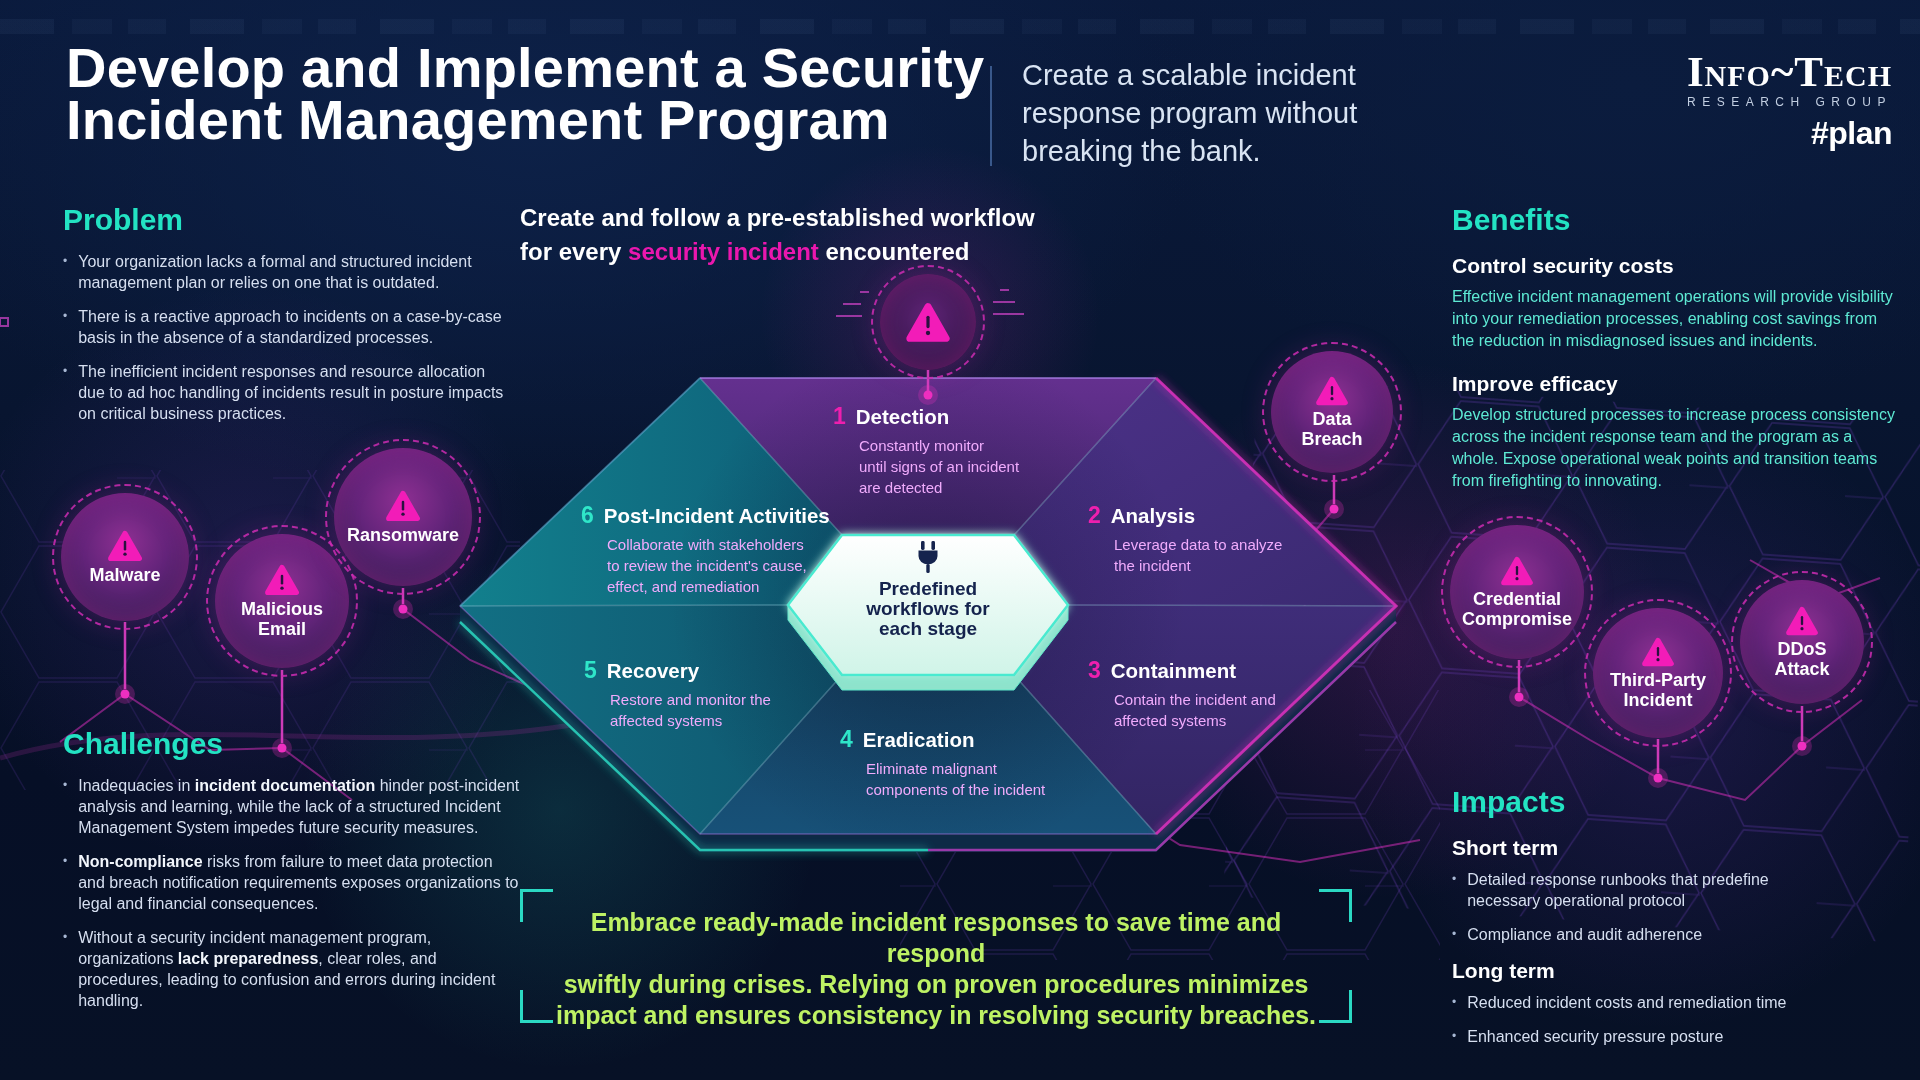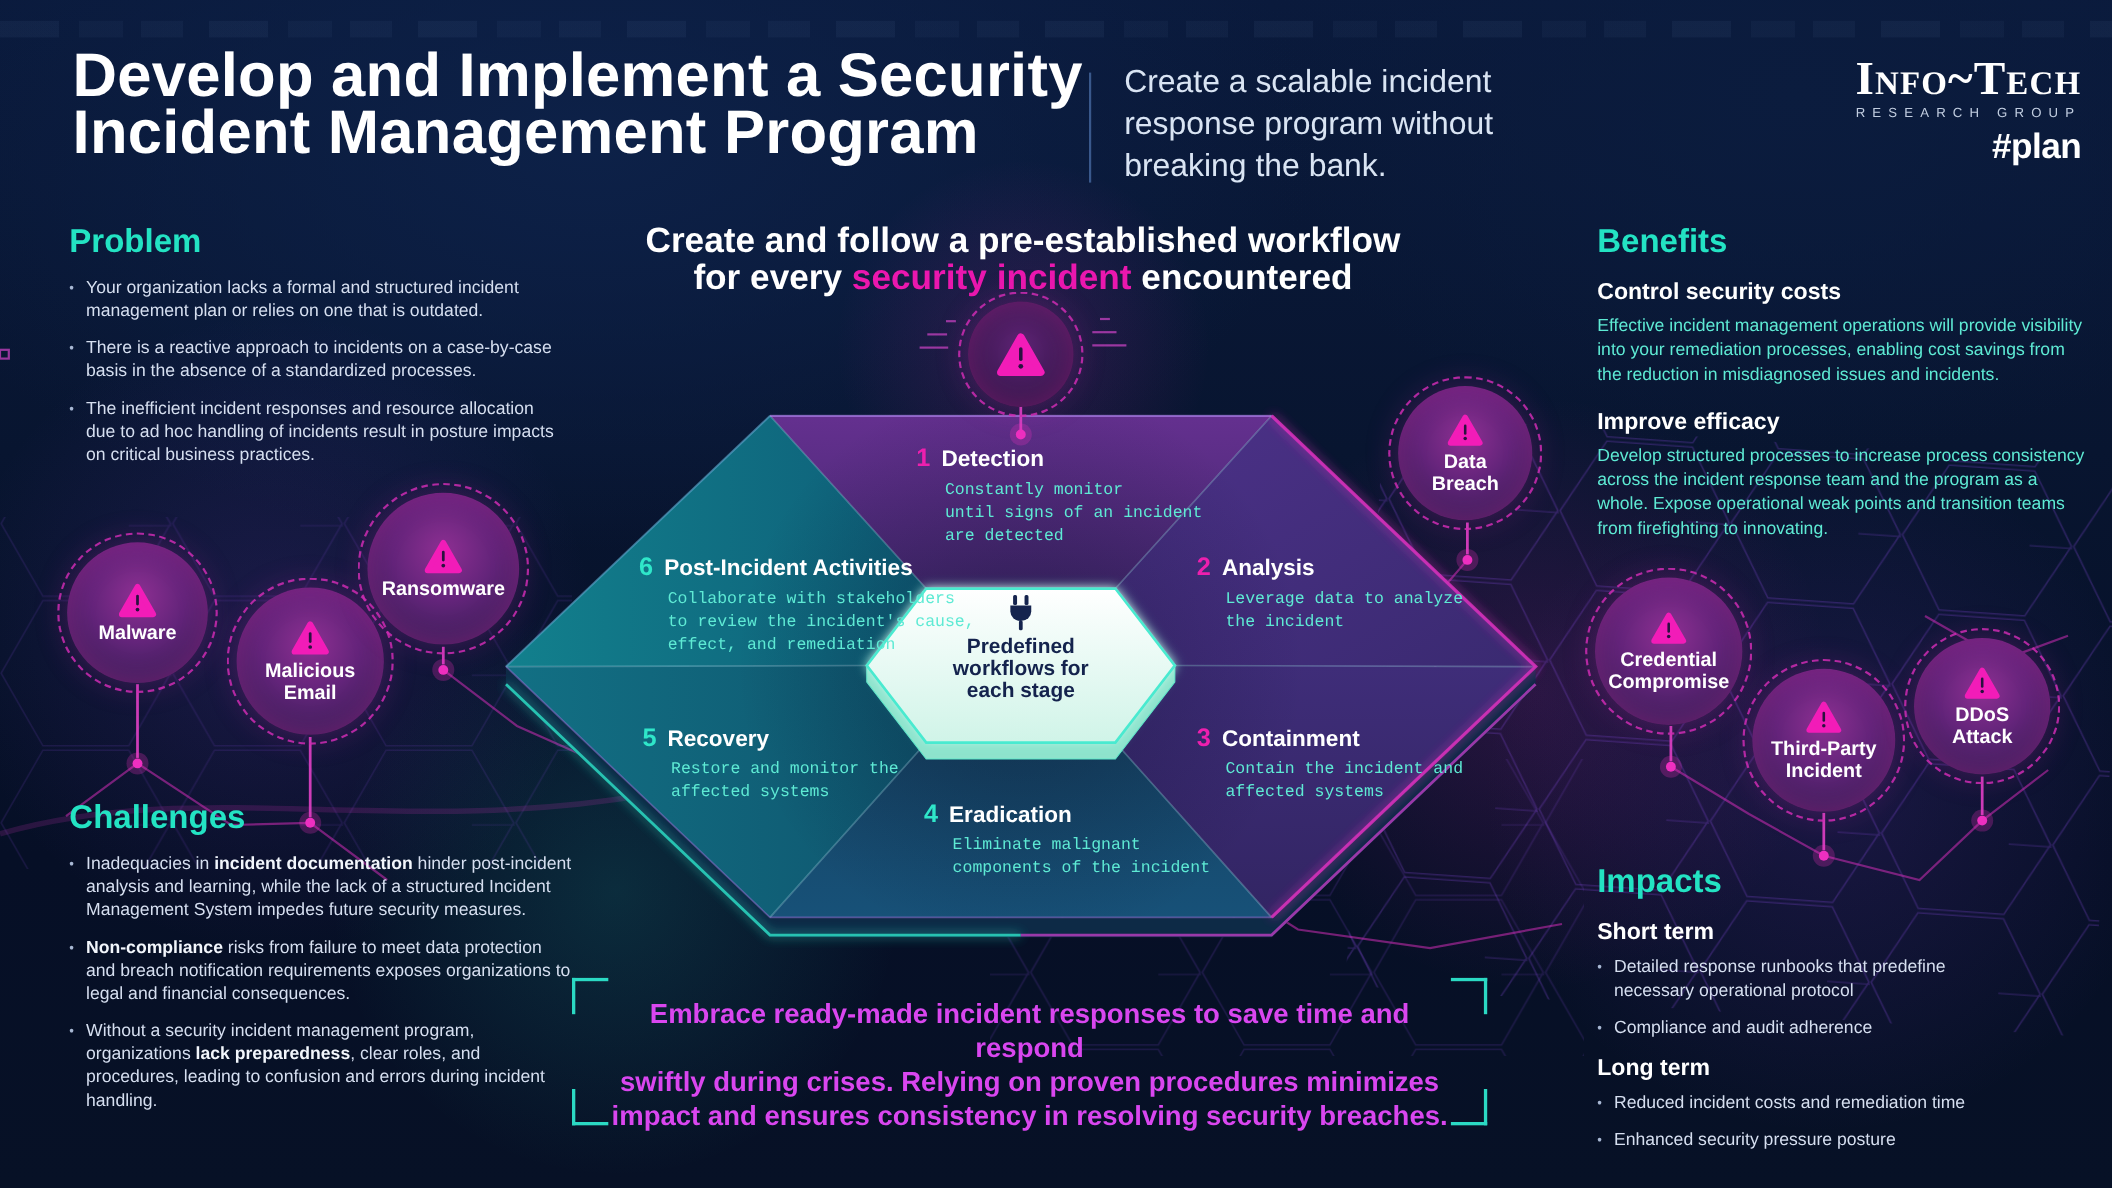--- a/index.html
+++ b/index.html
@@ -33,31 +33,31 @@
   .sec-h{margin:0;font-size:30px;line-height:34px;font-weight:700;color:#23e3c3;}
   .col{position:absolute;}
   .blist{list-style:none;margin:14px 0 0 0;padding:0;}
   .blist li{display:flex;gap:11px;margin-bottom:13px;font-size:16px;line-height:21px;color:#d6dff0;}
   .blist .blt{flex:0 0 auto;font-size:12px;line-height:21px;color:#a8b8d4;}
   .blist b{color:#f2f6fc;}
   .sub-h{margin:16px 0 0 0;font-size:21px;line-height:25px;font-weight:700;color:#ffffff;}
   .body-p{margin:8px 0 0 0;font-size:16px;line-height:22px;color:#5eead4;}
 
   
-  .wf-headline{position:absolute;left:520px;top:201px;width:820px;text-align:center;
-               font-size:32px;line-height:34px;font-weight:700;color:#ffffff;}
+  .wf-headline{position:absolute;left:520px;top:201px;width:820px;
+               font-size:24px;line-height:34px;font-weight:700;color:#ffffff;}
   .wf-headline .hl{color:#ea17ae;}
 
   
   .stage{position:absolute;}
   .stage-head{display:flex;gap:10px;align-items:baseline;}
   .stage-num{font-size:23px;font-weight:800;}
   .num-mag{color:#ee1fae;} .num-teal{color:#2fe6c9;}
   .stage-title{font-size:20.5px;font-weight:700;color:#ffffff;}
-  .stage-desc{margin:5px 0 0 26px;font-size:15px;line-height:21px;color:#5eead4;font-family:Liberation Mono, monospace;}
+  .stage-desc{margin:5px 0 0 26px;font-size:15px;line-height:21px;color:#f0abfc;}
 
   
   .hex-center-label{position:absolute;left:843px;top:579px;width:170px;text-align:center;
      font-size:19px;line-height:20px;font-weight:700;color:#14234d;}
   .plug{position:absolute;left:908px;top:538px;}
 
   
   .badge{position:absolute;}
   .badge .ring{position:absolute;inset:-9px;border:2px dashed #cf2db4;border-radius:50%;opacity:.85;}
   .badge .disc{position:absolute;inset:0;border-radius:50%;
@@ -68,21 +68,21 @@
   .badge.top-warn .disc{background:radial-gradient(circle at 50% 42%, #5e2274 0%, #401b57 52%, #241238 100%);}
 
   
   .quote-box{position:absolute;left:520px;top:889px;width:832px;height:134px;}
   .qc{position:absolute;width:30px;height:30px;border:0 solid #2bd9c3;}
   .qc.tl{left:0;top:0;border-left-width:3px;border-top-width:3px;}
   .qc.tr{right:0;top:0;border-right-width:3px;border-top-width:3px;}
   .qc.bl{left:0;bottom:0;border-left-width:3px;border-bottom-width:3px;}
   .qc.br{right:0;bottom:0;border-right-width:3px;border-bottom-width:3px;}
   .quote-text{position:absolute;left:31px;right:31px;top:18px;text-align:center;
-     font-size:25px;line-height:31px;font-weight:600;color:#d946ef;}
+     font-size:25px;line-height:31px;font-weight:600;color:#bef264;}
 </style>
 </head>
 <body>
 
 <div class="stage-canvas"></div>
 <div class="top-strip"></div>
 
 <svg class="scene" viewBox="0 0 1920 1080">
   <defs>
     <linearGradient id="gs1" x1="0" y1="0" x2="0" y2="1">

